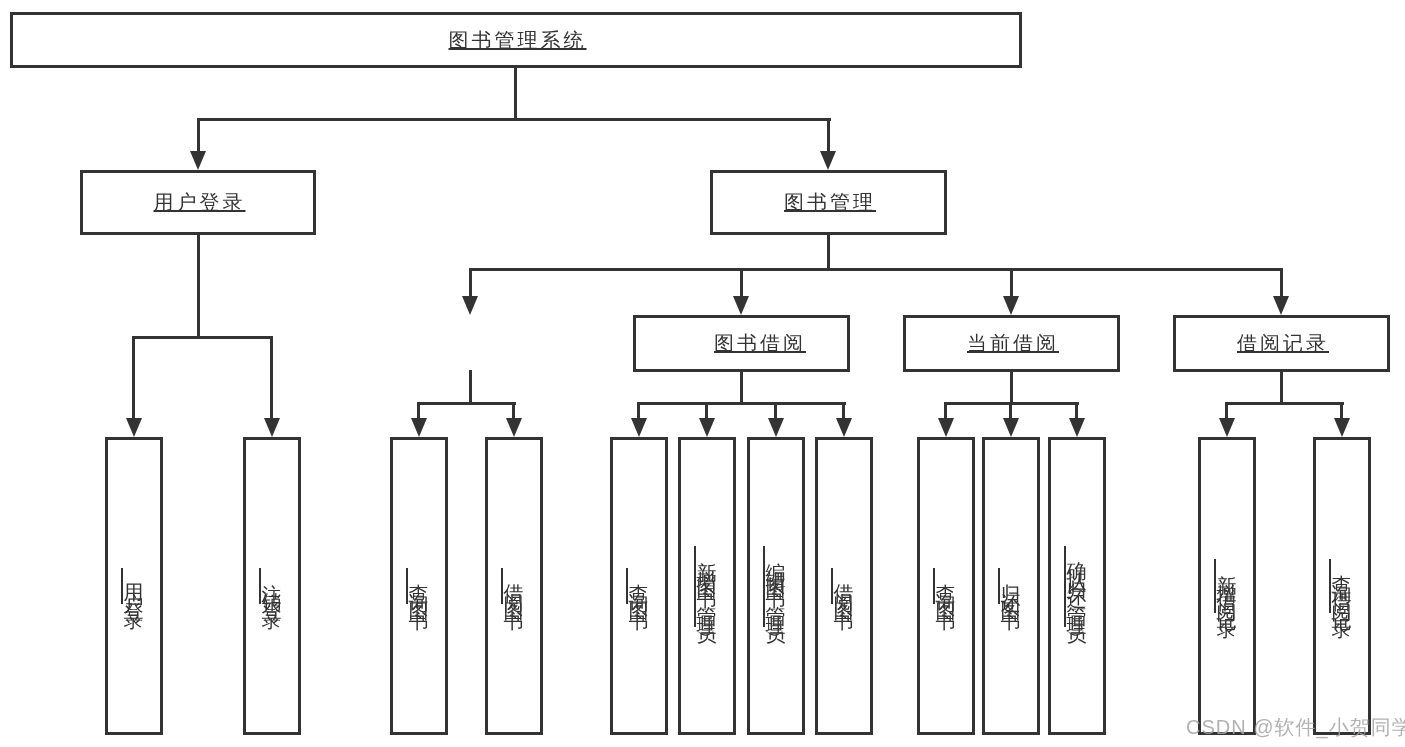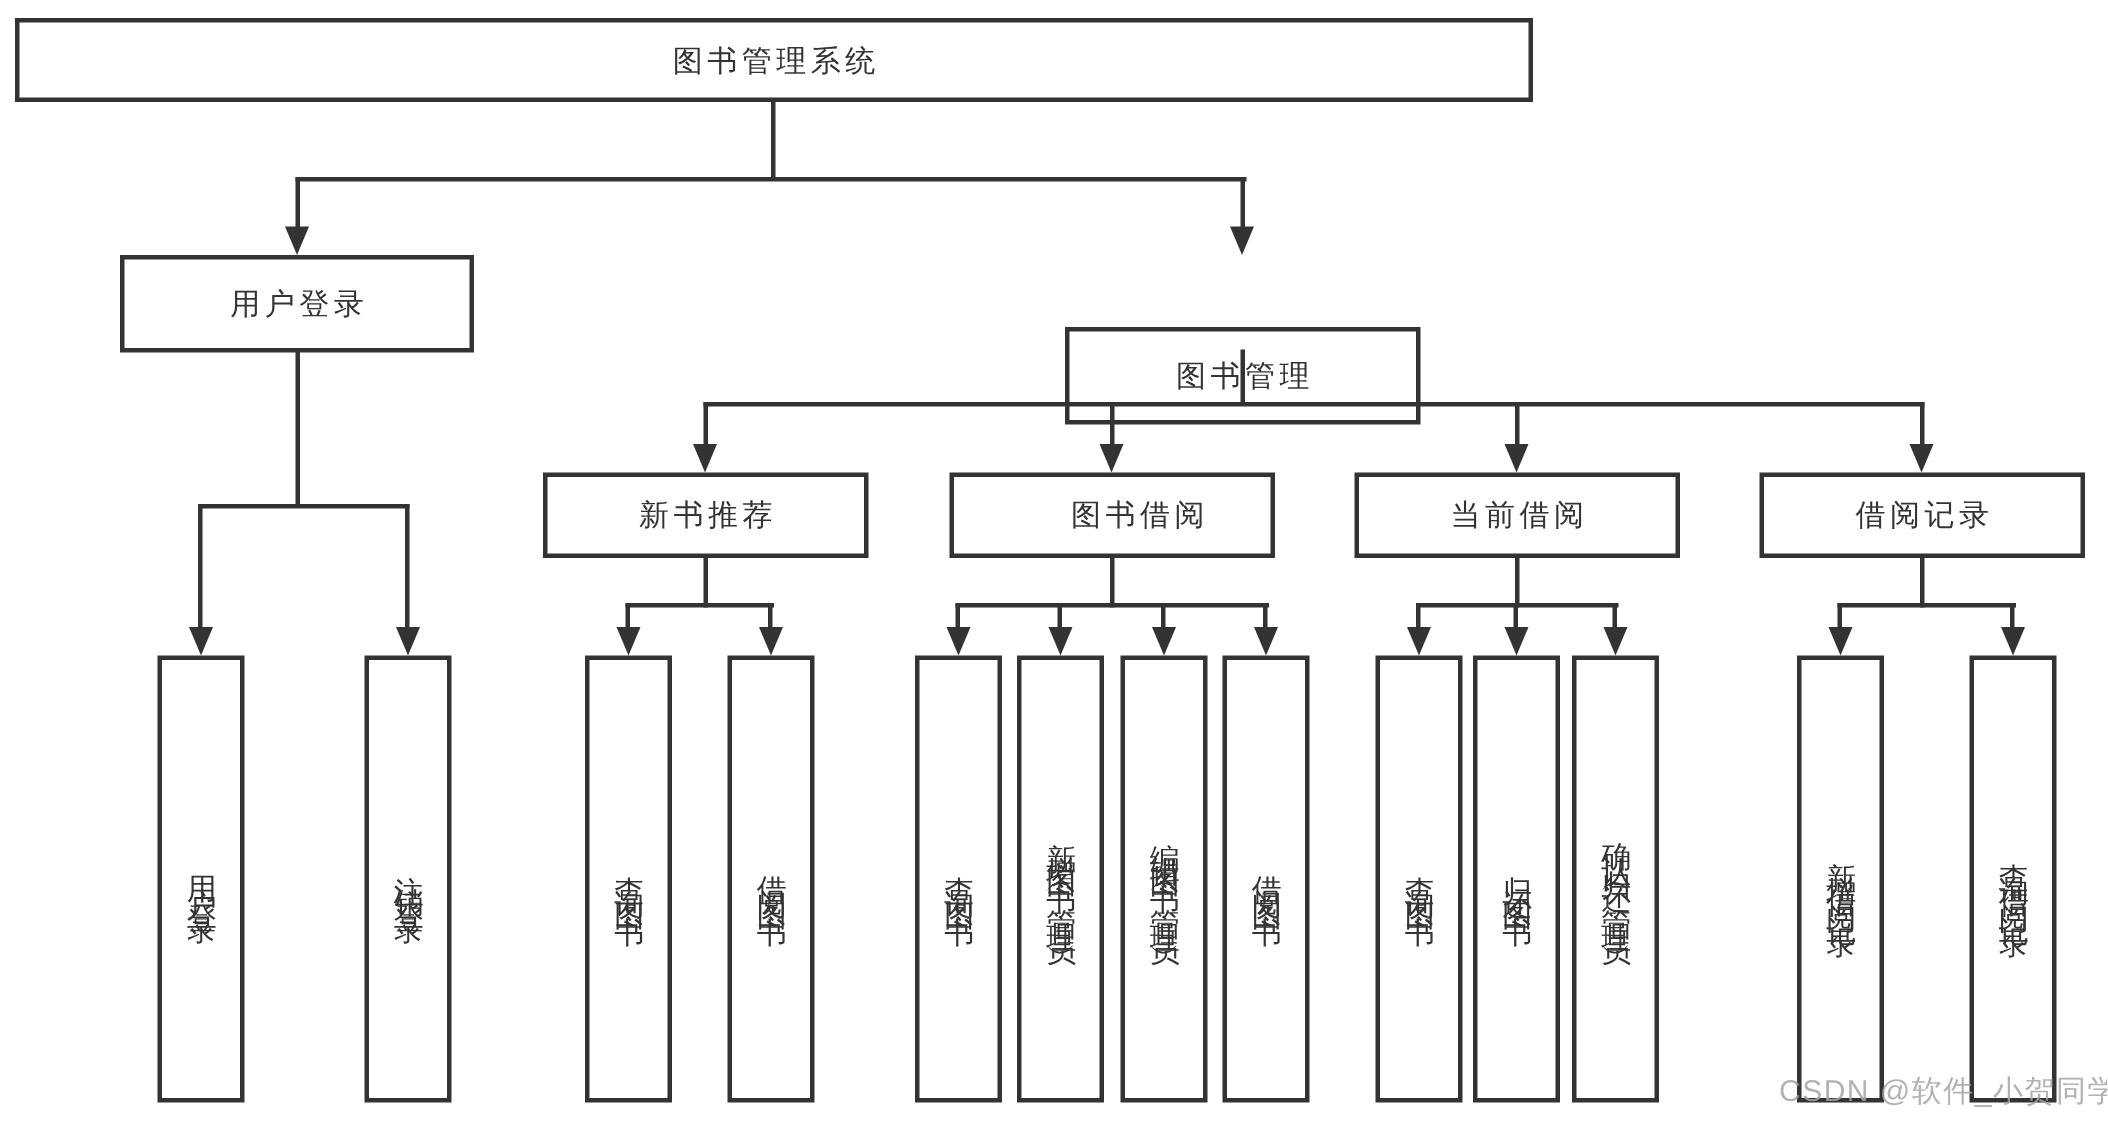--- a/index.html
+++ b/index.html
@@ -5,20 +5,21 @@
   html,body { margin:0; padding:0; background:#ffffff; }
   .canvas {
     position:relative; width:1405px; height:747px; background:#ffffff;
     font-family:"Liberation Sans","DejaVu Sans",sans-serif; overflow:hidden;
   }
   .box {
     position:absolute; box-sizing:border-box;
     border:3px solid #333333; background:#ffffff;
     display:flex; align-items:center; justify-content:center;
     color:#333333;
+    text-decoration:underline;
   }
   .hlabel { font-size:20px; letter-spacing:3px; text-indent:3px; white-space:nowrap; }
   .vtext {
     writing-mode:vertical-lr; text-orientation:mixed;
     font-size:20px; letter-spacing:9px; line-height:1; color:#333333;
   }
   .vline { position:absolute; width:3px; background:#333333; }
   .hline { position:absolute; height:3px; background:#333333; }
   .arrowhead {
     position:absolute; width:0; height:0;
@@ -36,27 +37,24 @@
 
 <div class="canvas">
 
   <div class="box" style="left:10px; top:12px; width:1012px; height:56px;">
     <span class="hlabel">图书管理系统</span>
   </div>
 
   <div class="box" style="left:80px; top:170px; width:236px; height:65px;">
     <span class="hlabel">用户登录</span>
   </div>
-  <div class="box" style="left:710px; top:170px; width:237px; height:65px;margin-top:48px;">
+  <div class="box" style="left:710px; top:170px; width:237px; height:65px;">
     <span class="hlabel">图书管理</span>
   </div>
 
-  <div class="box" style="left:362px; top:315px; width:217px; height:57px;">
-    <span class="hlabel">新书推荐</span>
-  </div>
   <div class="box" style="left:633px; top:315px; width:217px; height:57px;padding-left:34px;">
     <span class="hlabel">图书借阅</span>
   </div>
   <div class="box" style="left:1173px; top:315px; width:217px; height:57px;">
     <span class="hlabel">借阅记录</span>
   </div>
   <div class="box" style="left:903px; top:315px; width:217px; height:57px;">
     <span class="hlabel">当前借阅</span>
   </div>
 

